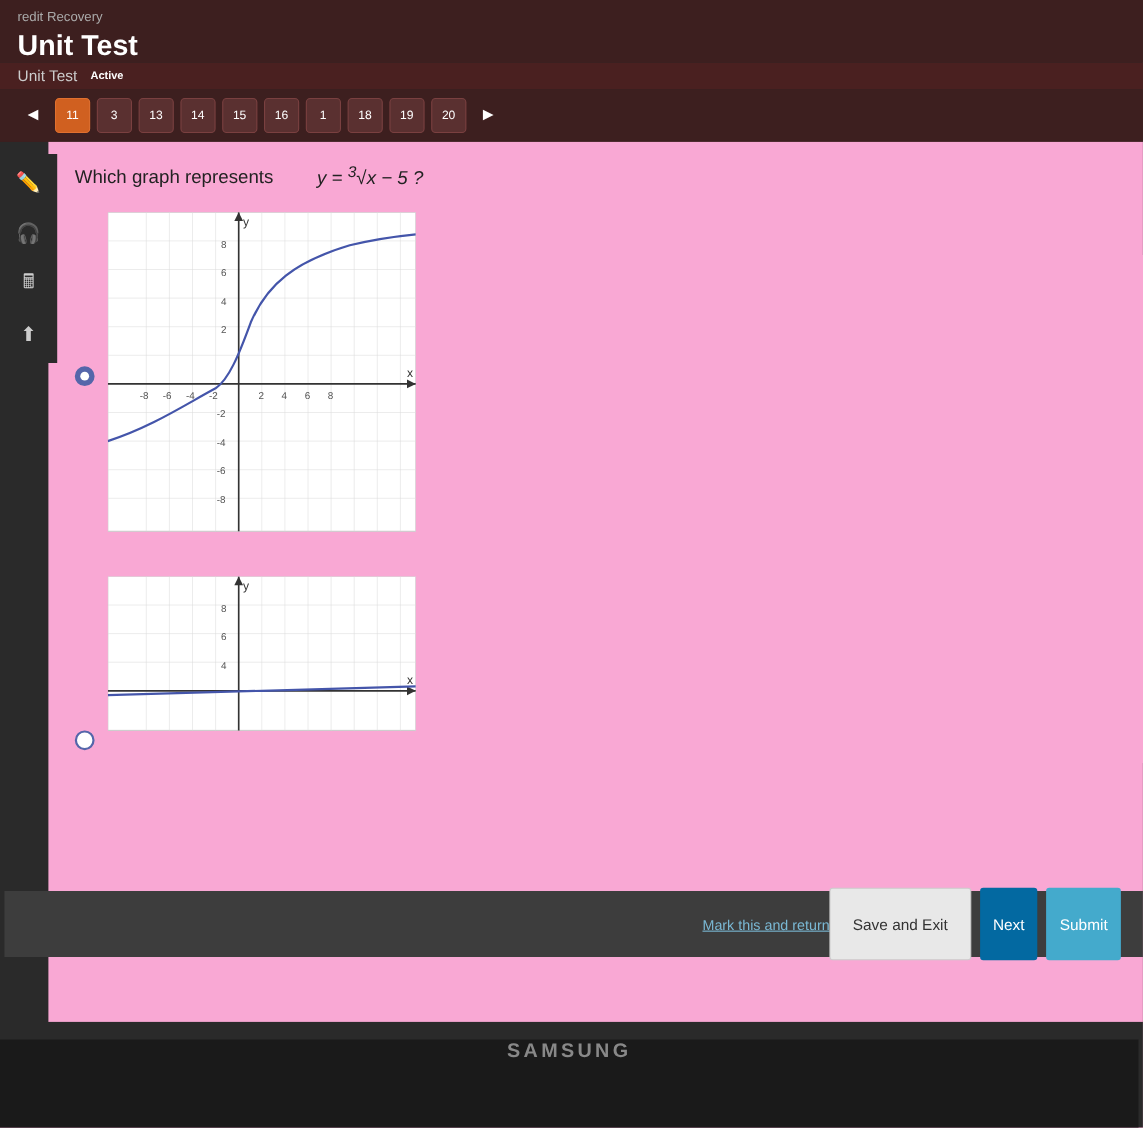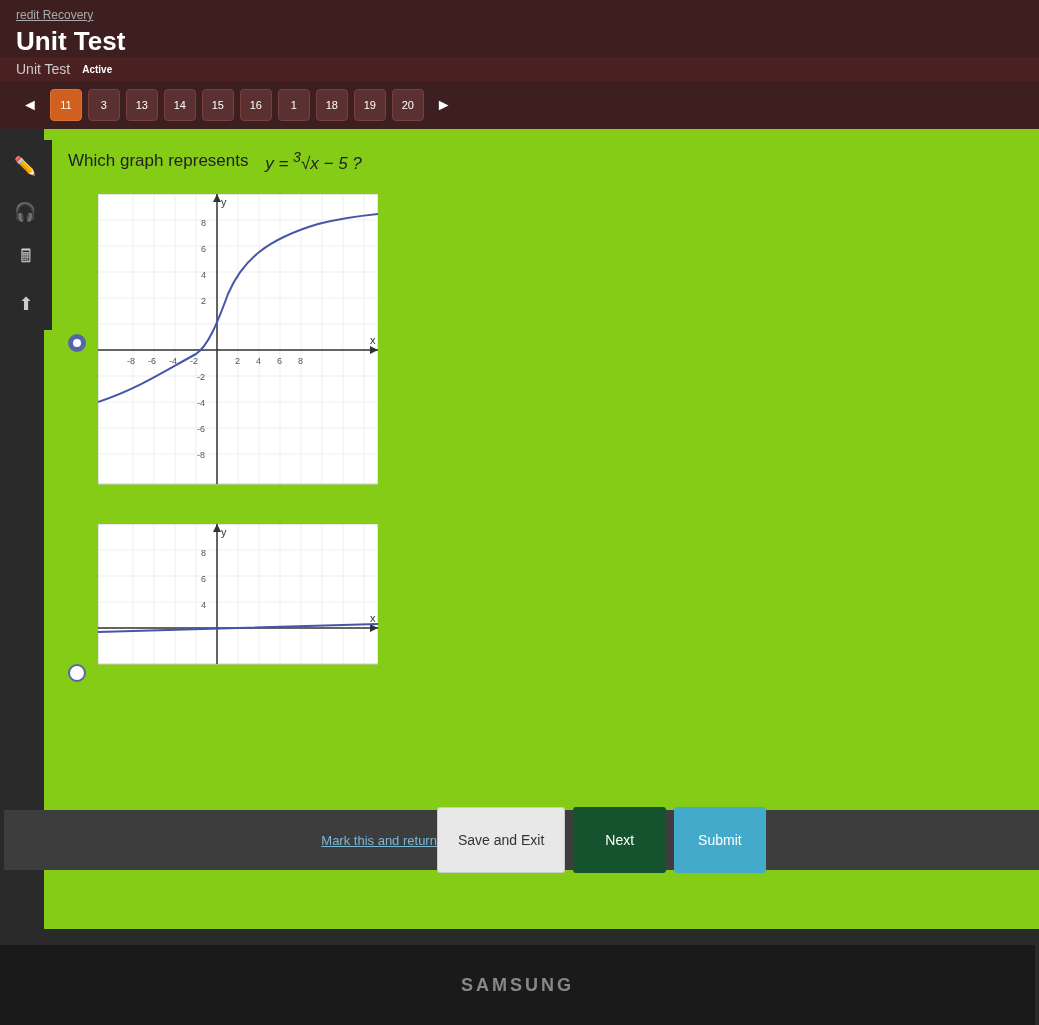--- a/index.html
+++ b/index.html
@@ -14,21 +14,20 @@
     .top-bar {
       background: #3d1f1f;
       padding: 8px 16px 0 16px;
       min-height: 55px;
     }
 
     .top-bar-breadcrumb {
       color: #aaa;
       font-size: 12px;
       margin-bottom: 4px;
-      text-decoration: underline;
     }
 
     .top-bar-title {
       color: #fff;
       font-size: 26px;
       font-weight: bold;
     }
 
     .status-bar {
       background: #4a2020;
@@ -102,41 +101,42 @@
       height: 36px;
       display: flex;
       align-items: center;
       justify-content: center;
       cursor: pointer;
       color: #ccc;
       font-size: 18px;
     }
 
     .main-content {
-      background: #84cc16;
+      background: #f9a8d4;
       margin-left: 44px;
       margin-right: 0;
       padding: 20px 24px;
       height: calc(1025px - 165px - 60px);
       overflow: hidden;
       position: relative;
     }
 
     .question-text {
       font-size: 17px;
       color: #222;
       margin-bottom: 20px;
       display: flex;
       align-items: center;
       gap: 6px;
     }
 
     .math-formula {
       font-style: italic;
       font-size: 17px;
+      margin-left: 23px;
     }
 
     .graph-option {
       display: flex;
       align-items: flex-start;
       gap: 12px;
       margin-bottom: 16px;
     }
 
     .radio-btn {
@@ -173,21 +173,21 @@
 
     .graph-svg-container {
       position: relative;
     }
 
     .bottom-bar {
       background: #3d3d3d;
       height: 60px;
       display: flex;
       align-items: center;
-      justify-content: center;
+      justify-content: flex-end;
       padding: 0 20px;
       position: absolute;
       bottom: 0;
       left: 4px;
       right: 0;
     }
 
     .mark-link {
       color: #7ab8d4;
       font-size: 13px;
@@ -205,44 +205,43 @@
       background: #e8e8e8;
       border: 1px solid #ccc;
       color: #333;
       padding: 24px 20px;
       font-size: 14px;
       cursor: pointer;
       border-radius: 3px;
     }
 
     .btn-next {
-      background: #14532d;
+      background: #0369a1;
       border: none;
       color: #fff;
-      padding: 8px 32px;
+      padding: 8px 12px;
       font-size: 14px;
       cursor: pointer;
       border-radius: 3px;
     }
 
     .btn-submit {
       background: #44aacc;
       border: none;
       color: #fff;
-      padding: 8px 24px;
+      padding: 8px 12px;
       font-size: 14px;
       cursor: pointer;
       border-radius: 3px;
     }
 
     .samsung-bar {
       background: #1a1a1a;
       height: 80px;
       display: flex;
-      align-items: center;
       justify-content: center;
       color: #888;
       font-size: 18px;
       letter-spacing: 3px;
       font-weight: bold;
       position: absolute;
       bottom: 0;
       left: 0;
       right: 4px;
     }

